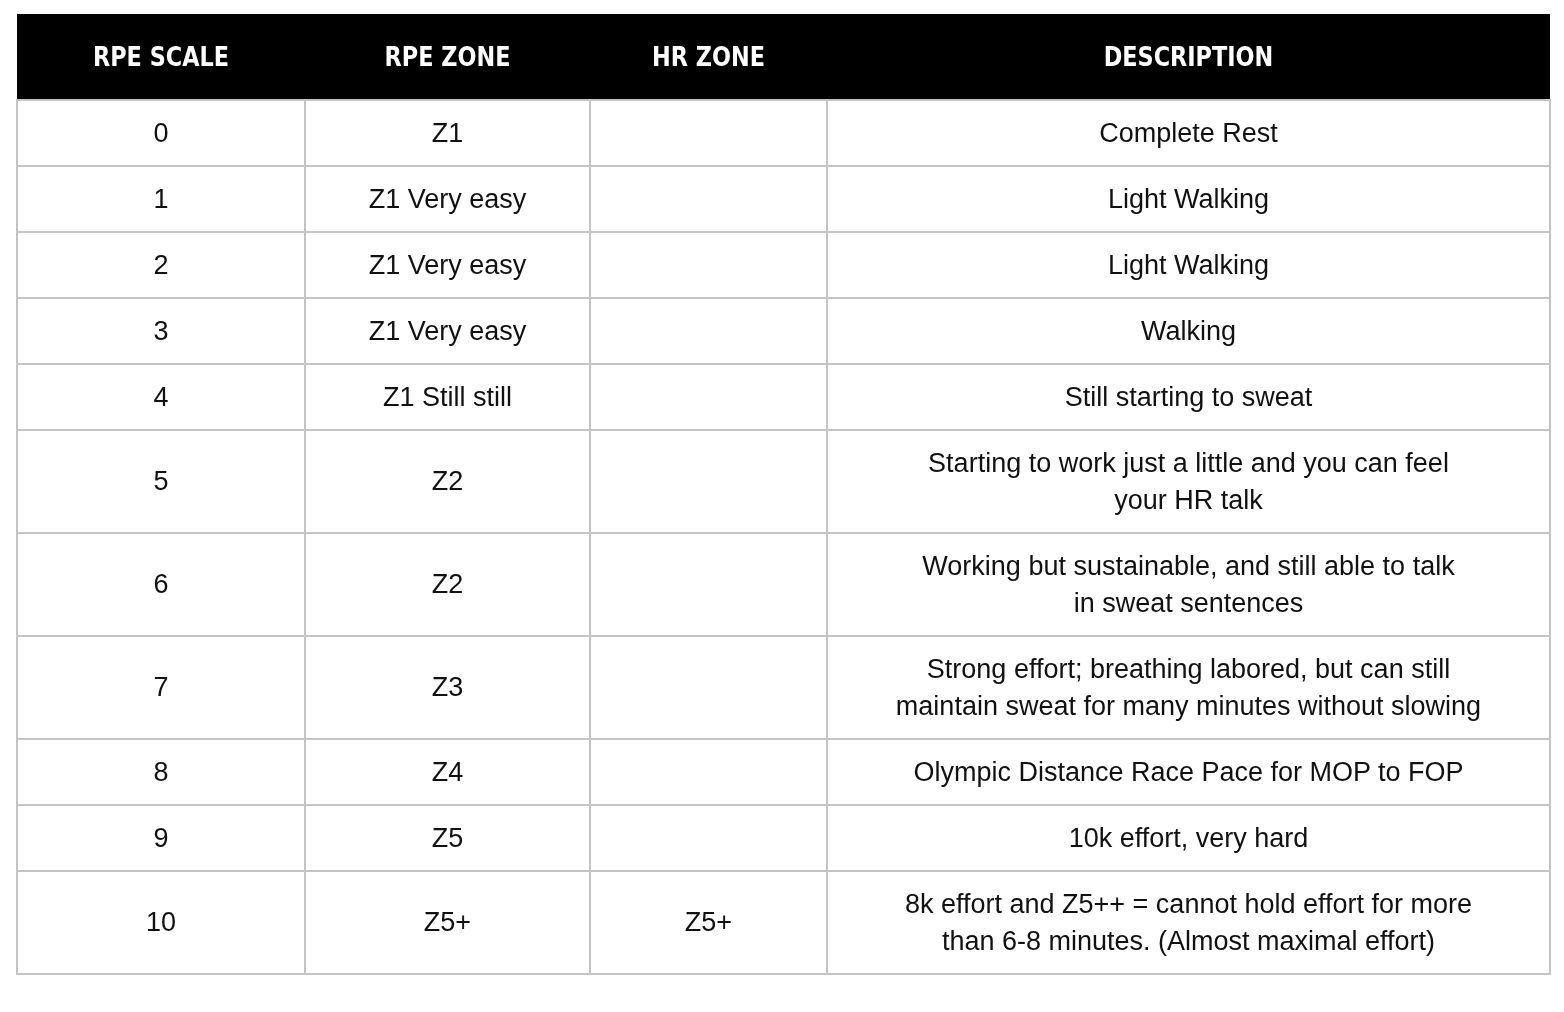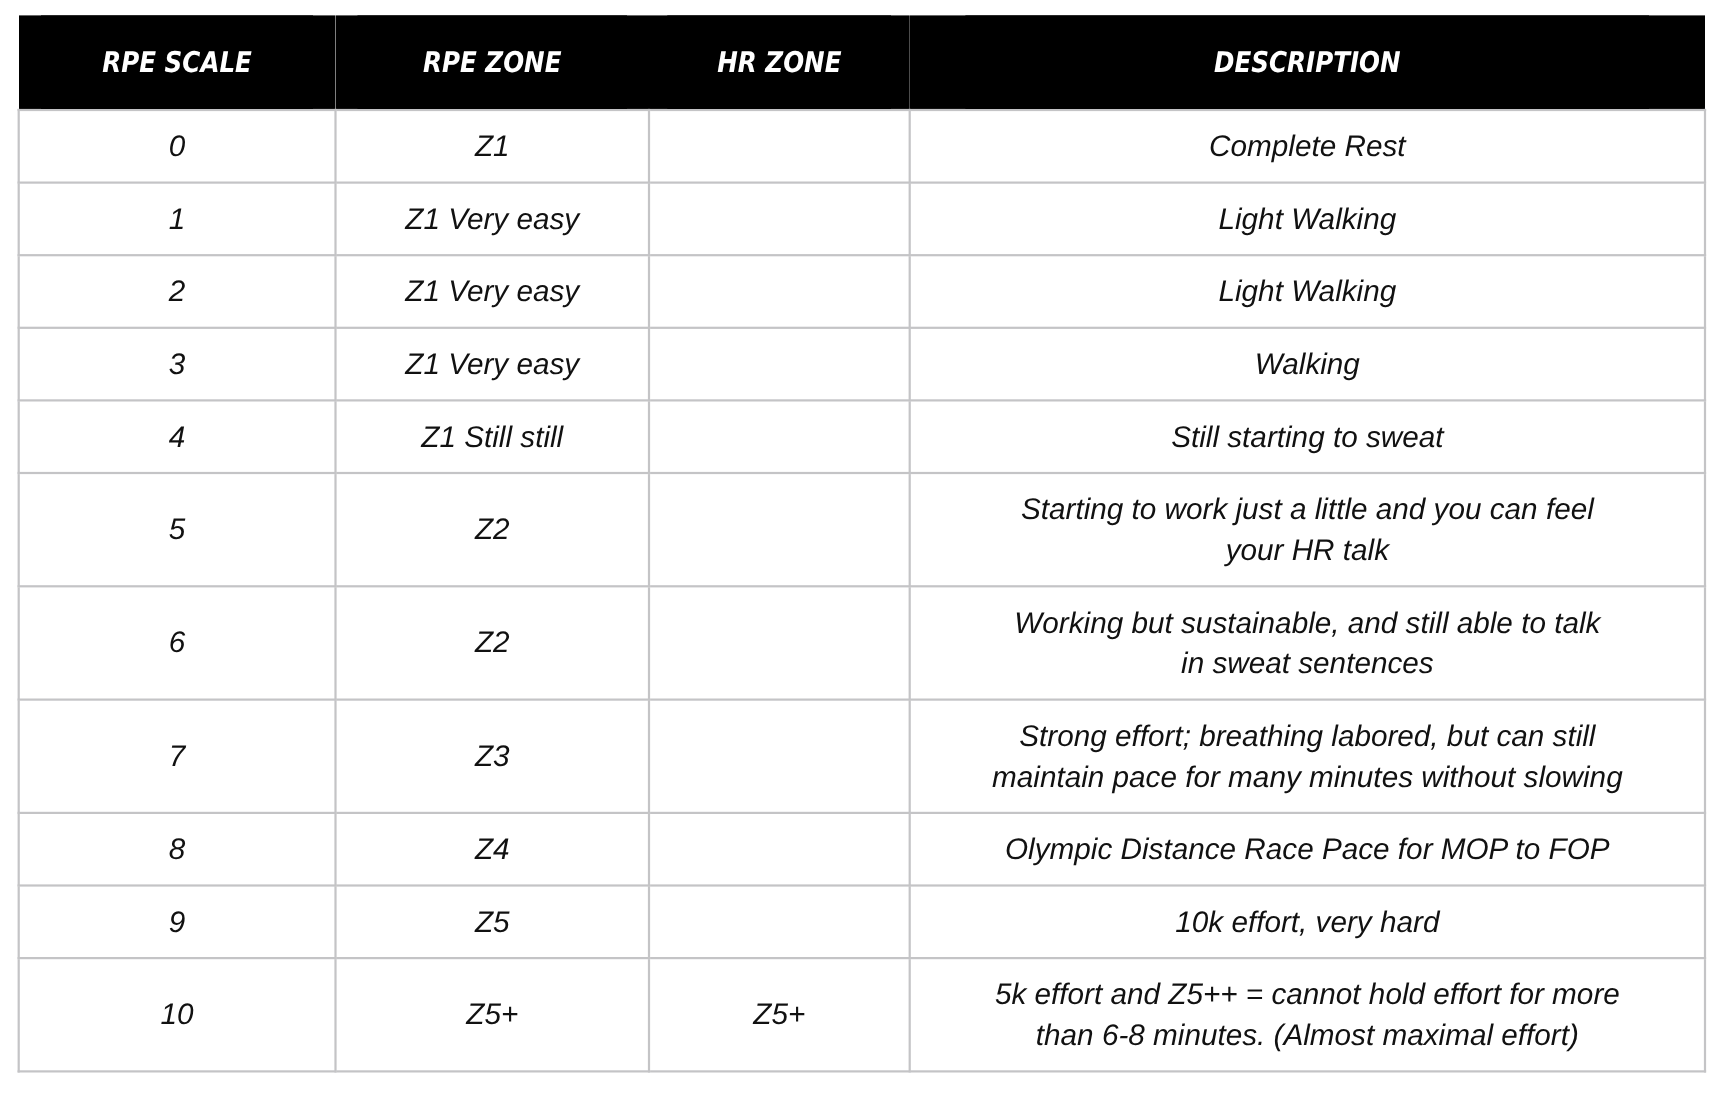--- a/index.html
+++ b/index.html
@@ -1,21 +1,20 @@
 <!DOCTYPE html>
 <html><head>
 <meta charset="utf-8">
 <style>
   html, body { margin:0; padding:0; background:#ffffff; }
   body { width:1564px; height:1012px; position:relative; overflow:hidden; }
   table {
     position:absolute; left:16px; top:14px;
     width:1533px; border-collapse:collapse; table-layout:fixed;
     font-family:"Liberation Sans", sans-serif;
-    font-style:italic;
   }
   col.c1 { width:288px; } col.c2 { width:285px; } col.c3 { width:237px; } col.c4 { width:723px; }
   thead th {
     background:#000000; color:#ffffff; height:85px; padding:0;
     font-family:"DejaVu Sans", sans-serif; font-weight:bold; font-size:26px;
     letter-spacing:0px; transform:scaleX(0.86); text-align:center;
   }
   thead tr { background:#000; }
   td {
     border:2px solid #c4c4c6; text-align:center; vertical-align:middle;
@@ -84,34 +83,34 @@
       <tr class="double">
         <td>6</td>
         <td>Z2</td>
         <td></td>
         <td class="desc"><span>Working but sustainable, and still able to talk</span><br><span>in sweat sentences</span></td>
       </tr>
       <tr class="double">
         <td>7</td>
         <td>Z3</td>
         <td></td>
-        <td class="desc"><span>Strong effort; breathing labored, but can still</span><br><span>maintain pace for many minutes without slowing</span></td>
+        <td class="desc"><span>Strong effort; breathing labored, but can still</span><br><span>maintain sweat for many minutes without slowing</span></td>
       </tr>
       <tr class="single">
         <td>8</td>
         <td>Z4</td>
         <td></td>
         <td class="desc"><span>Olympic Distance Race Pace for MOP to FOP</span></td>
       </tr>
       <tr class="single">
         <td>9</td>
         <td>Z5</td>
         <td></td>
         <td class="desc"><span>10k effort, very hard</span></td>
       </tr>
       <tr class="double">
         <td>10</td>
         <td>Z5+</td>
         <td>Z5+</td>
-        <td class="desc"><span>5k effort and Z5++ = cannot hold effort for more</span><br><span>than 6-8 minutes. (Almost maximal effort)</span></td>
+        <td class="desc"><span>8k effort and Z5++ = cannot hold effort for more</span><br><span>than 6-8 minutes. (Almost maximal effort)</span></td>
       </tr>
     </tbody>
 </table>
 
 </body></html>

